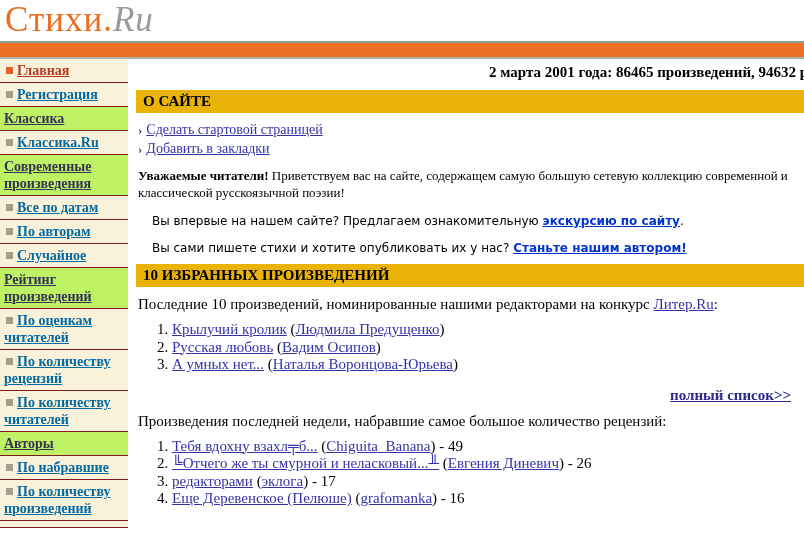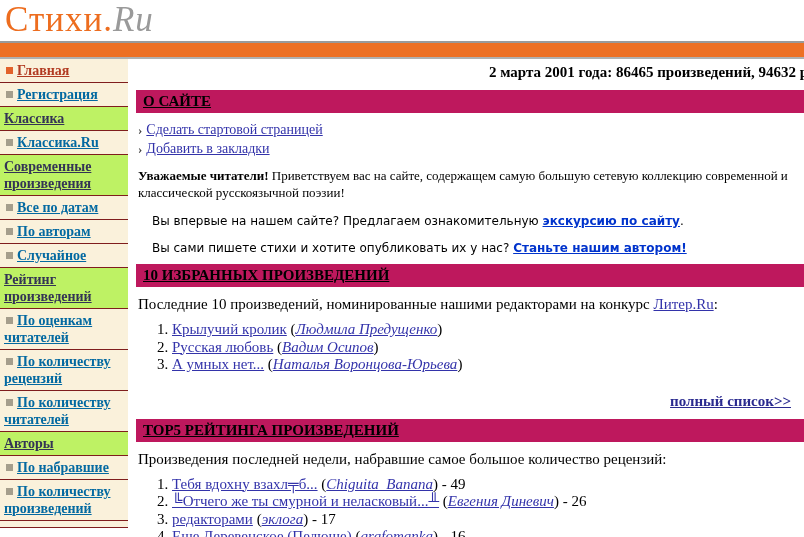--- a/index.html
+++ b/index.html
@@ -21,34 +21,34 @@
   .side-item{background:#FAF1DB;}
   .side-header{background:#bef264;}
   .side-bullet{display:inline-block;width:7px;height:7px;background:#A59E8C;margin:0 4px 0 2px;vertical-align:1px;}
   .side-bullet.active{background:#E2622A;}
   .side-item a{color:#0369a1;}
   .side-item a.active{color:#B13A21;}
   .side-header a{color:#333355;}
   
   .main{flex:1 1 auto;margin-left:8px;min-width:0;}
   .stats{font-weight:bold;font-size:15px;white-space:nowrap;margin:5px 0 0 353px;}
-  .section-bar{background:#be185d;font-weight:bold;font-size:15px;padding:3px 0 3px 7px;margin-top:9px;text-decoration:underline;}
+  .section-bar{background:#eab308;font-weight:bold;font-size:15px;padding:3px 0 3px 7px;margin-top:9px;}
   .about-links{margin:8px 0 0 2px;font-size:14px;line-height:18px;}
   .about-link-row{margin-bottom:1px;}
   .marker{color:#444;font-weight:bold;margin-right:4px;font-size:13px;}
   .about-links a{color:#3333AA;}
   .welcome{font-size:13px;line-height:1.27;margin:10px 10px 0 2px;max-width:655px;}
   .sans-p{font-family:"DejaVu Sans",sans-serif;font-size:12px;margin:13px 10px 0 16px;}
   .sans-p a{color:#0033CC;font-weight:bold;}
   ol.works{margin:8px 0 0 0;padding-left:36px;font-size:15px;line-height:17.5px;}
   ol.works a{color:#3333AA;}
-  ol.works .author a{font-style:italic;}
+  ol.works .author a{}
   .intro{font-size:15px;margin:9px 10px 0 2px;}
   .intro a{color:#3333AA;}
-  .more-link{text-align:right;padding-right:13px;font-weight:bold;font-size:15px;margin-top:19px;}
+  .more-link{text-align:right;padding-right:13px;font-weight:bold;font-size:15px;margin-top:13px;}
   .more-link a{color:#2A2A8F;}
 </style>
 </head>
 <body>
 
 <div class="logo">
   <span class="logo-main">Стихи.</span><span class="logo-ru">Ru</span>
 </div>
 <div class="orange-bar"></div>
 
@@ -93,21 +93,20 @@
 
     <div class="section-bar">10 ИЗБРАННЫХ ПРОИЗВЕДЕНИЙ</div>
     <p class="intro"><span>Последние 10 произведений, номинированные нашими редакторами на конкурс </span><a>Литер.Ru</a><span>:</span></p>
     <ol class="works">
       <li><a>Крылучий кролик</a> <span>(</span><span class="author"><a>Людмила Предущенко</a></span><span>)</span></li>
       <li><a>Русская любовь</a> <span>(</span><span class="author"><a>Вадим Осипов</a></span><span>)</span></li>
       <li><a>А умных нет...</a> <span>(</span><span class="author"><a>Наталья Воронцова-Юрьева</a></span><span>)</span></li>
     </ol>
     <div class="more-link"><a>полный список&gt;&gt;</a></div>
 
-    <div class="section-bar">TOP5 РЕЙТИНГА ПРОИЗВЕДЕНИЙ</div>
     <p class="intro">Произведения последней недели, набравшие самое большое количество рецензий:</p>
     <ol class="works">
       <li><a>Тебя вдохну взахл╤б...</a> <span>(</span><span class="author"><a>Chiguita_Banana</a></span><span>)</span><span> - </span><span>49</span></li>
       <li><a>╚Отчего же ты смурной и неласковый...╨</a> <span>(</span><span class="author"><a>Евгения Диневич</a></span><span>)</span><span> - </span><span>26</span></li>
       <li><a>редакторами</a> <span>(</span><span class="author"><a>эклога</a></span><span>)</span><span> - </span><span>17</span></li>
       <li><a>Еще Деревенское (Пелюше)</a> <span>(</span><span class="author"><a>grafomanka</a></span><span>)</span><span> - </span><span>16</span></li>
 
     </ol>
 
   </div>

